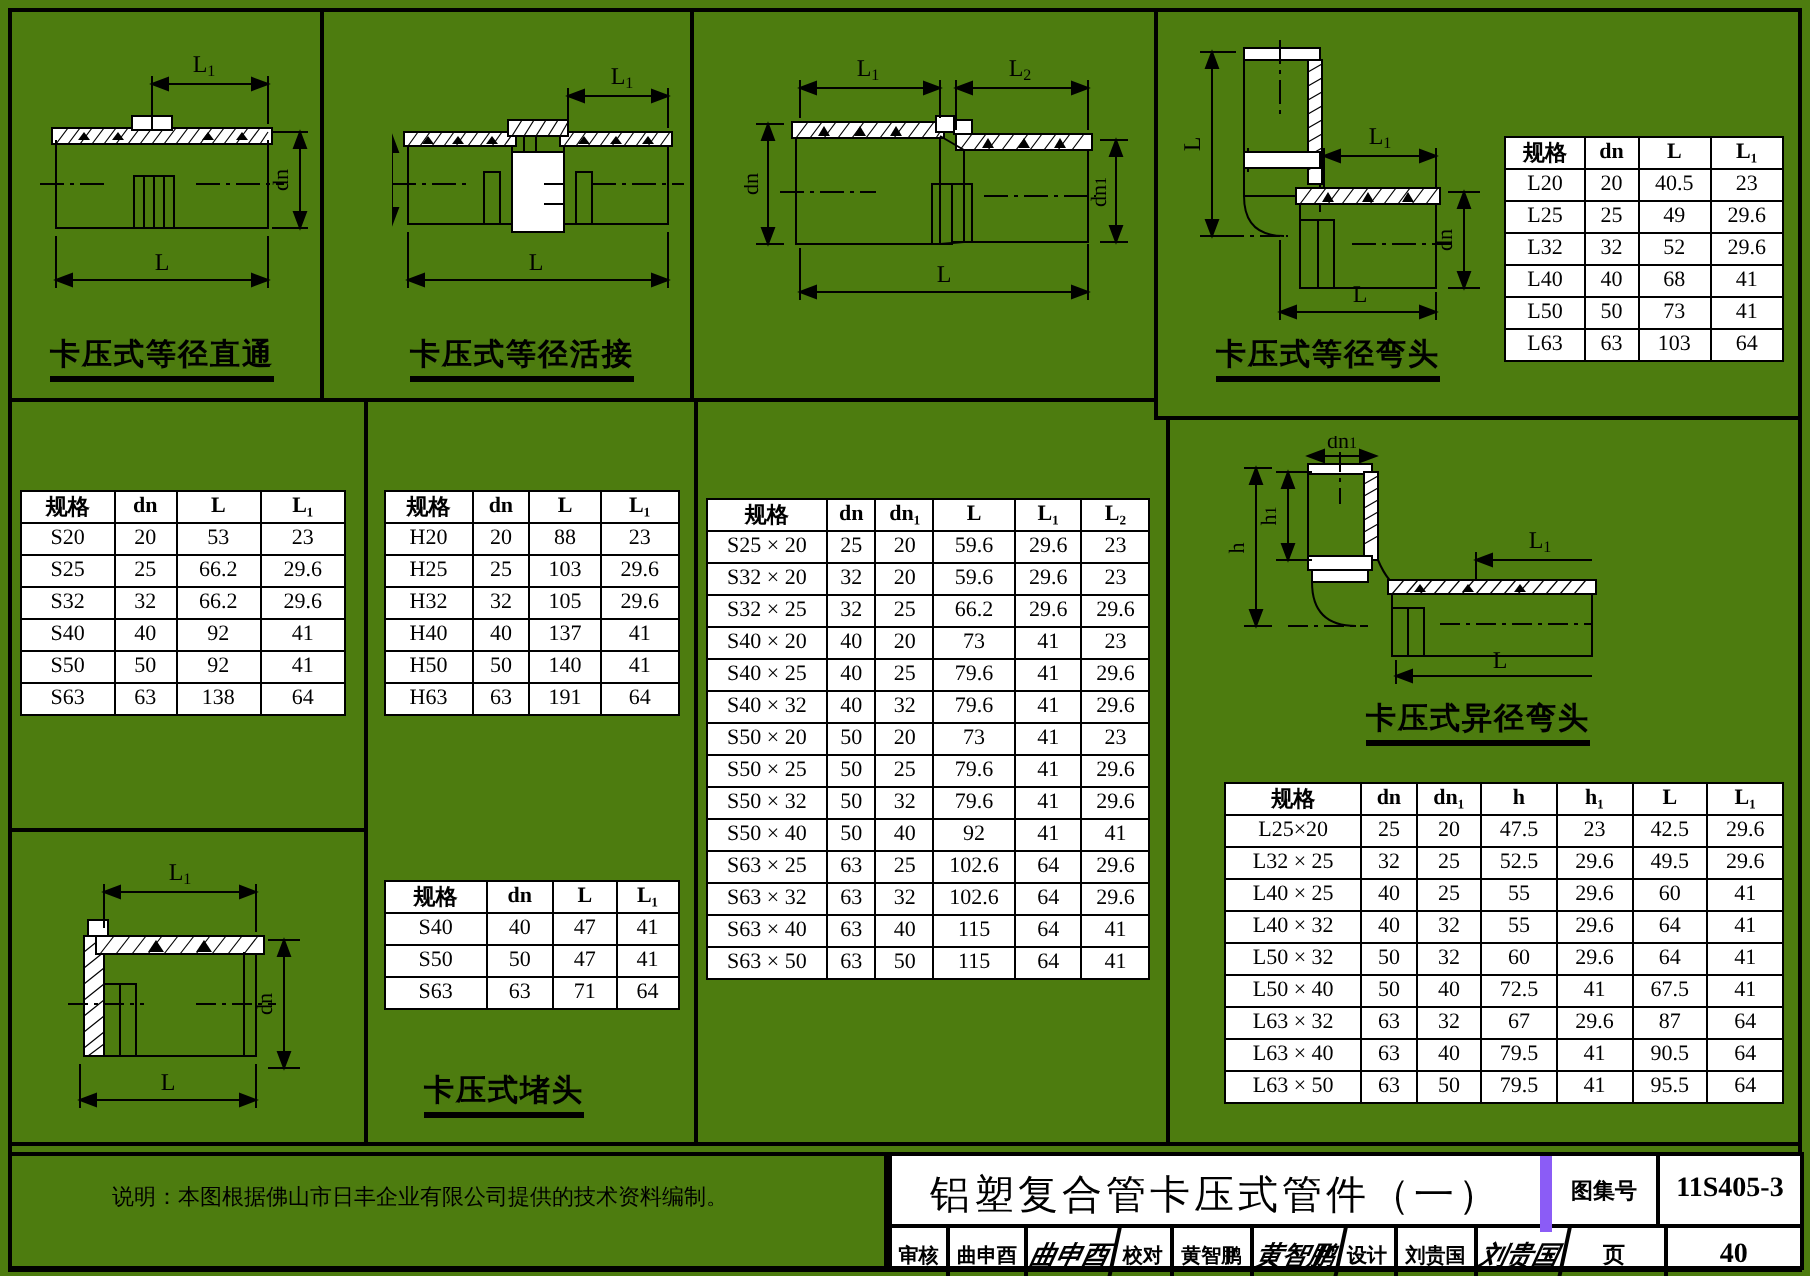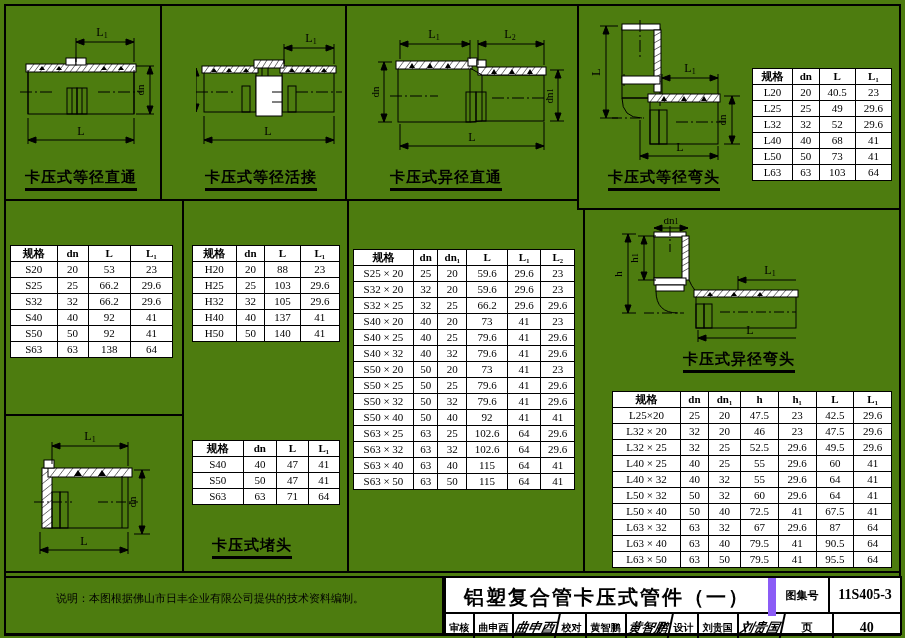--- a/index.html
+++ b/index.html
@@ -42,23 +42,23 @@
 
   
   .dwg{position:absolute;}
   .dwg svg{display:block;}
 
   
 
   
   #titleblock{position:absolute;left:444px;top:576px;width:458px;height:59px;border:2px solid #000;box-sizing:border-box;background:#fff;}
   #tb-main{position:absolute;left:0;top:0;width:100%;height:36px;border-bottom:2px solid #000;box-sizing:border-box;}
-  #tb-title{position:absolute;left:0;top:0;width:330px;height:38px;border-right:8px solid #8b5cf6;box-sizing:border-box;
+  #tb-title{position:absolute;left:0;top:0;width:330px;height:38px;border-right:6px solid #8b5cf6;box-sizing:border-box;
     display:flex;align-items:center;justify-content:center;
-    font-family:"DejaVu Sans","Liberation Sans",sans-serif;font-size:20px;font-weight:bold;letter-spacing:2px;}
+    font-family:"DejaVu Sans","Liberation Sans",sans-serif;font-size:20px;font-weight:normal;letter-spacing:2px;}
   #tb-atlas-label{position:absolute;left:330px;top:0;width:54px;height:34px;border-right:2px solid #000;box-sizing:border-box;
     display:flex;align-items:center;justify-content:center;font-family:"DejaVu Sans","Liberation Sans",sans-serif;font-size:11px;font-weight:bold;}
   #tb-atlas-value{position:absolute;left:384px;top:0;width:70px;height:34px;box-sizing:border-box;
     display:flex;align-items:center;justify-content:center;font-family:"Liberation Serif",serif;font-size:14px;font-weight:bold;}
   #tb-sub{position:absolute;left:0;top:36px;width:100%;height:27px;display:flex;align-items:stretch;}
   .tbc{display:flex;align-items:center;justify-content:center;border-right:2px solid #000;box-sizing:border-box;
     font-family:"DejaVu Sans","Liberation Sans",sans-serif;font-size:10px;font-weight:bold;white-space:nowrap;}
   .tbsig{font-family:"Liberation Serif",serif;font-style:italic;font-size:13px;font-weight:bold;transform:skewX(-12deg);}
   #tb-page-label{display:flex;align-items:center;justify-content:center;border-right:2px solid #000;box-sizing:border-box;width:54px;
     font-family:"DejaVu Sans","Liberation Sans",sans-serif;font-size:11px;font-weight:bold;}
@@ -619,21 +619,20 @@
         <line x1="108" y1="106" x2="124" y2="106"></line>
         <polygon points="116,42 113,50 119,50" fill="#000"></polygon>
         <polygon points="116,106 113,98 119,98" fill="#000"></polygon>
       </g>
       <text x="110" y="74" font-family="Liberation Serif, serif" font-size="11" text-anchor="middle" transform="rotate(-90 110 74)">dn</text>
     </svg>
   </div>
 
   <div class="cap" style="left:25px;top:168px;">卡压式等径直通</div>
   <div class="cap" style="left:205px;top:168px;">卡压式等径活接</div>
-  <div class="cap" style="left:390px;top:168px;">卡压式异径直通</div>
   <div class="cap" style="left:608px;top:168px;">卡压式等径弯头</div>
   <div class="cap" style="left:683px;top:350px;">卡压式异径弯头</div>
   <div class="cap" style="left:212px;top:536px;">卡压式堵头</div>
 
   <table class="dt" id="tbl-equal-straight" style="left:10px;top:245px;width:163px;">
       <thead>
         <tr>
           <th class="cn">规格</th>
           <th>dn</th>
           <th>L</th>
@@ -712,20 +711,26 @@
           <td class="spec">H40</td>
           <td>40</td>
           <td>137</td>
           <td>41</td>
         </tr>
         <tr>
           <td class="spec">H50</td>
           <td>50</td>
           <td>140</td>
           <td>41</td>
+        </tr>
+        <tr>
+          <td class="spec">H63</td>
+          <td>63</td>
+          <td>191</td>
+          <td>64</td>
         </tr>
       </tbody>
     </table>
 
   <table class="dt" id="tbl-reducing-straight" style="left:353px;top:249px;width:222px;">
       <thead>
         <tr>
           <th class="cn">规格</th>
           <th>dn</th>
           <th>dn₁</th>
@@ -912,29 +917,20 @@
         </tr>
       </thead>
       <tbody>
         <tr>
           <td class="spec">L25×20</td>
           <td>25</td>
           <td>20</td>
           <td>47.5</td>
           <td>23</td>
           <td>42.5</td>
-          <td>29.6</td>
-        </tr>
-        <tr>
-          <td class="spec">L32 × 20</td>
-          <td>32</td>
-          <td>20</td>
-          <td>46</td>
-          <td>23</td>
-          <td>47.5</td>
           <td>29.6</td>
         </tr>
         <tr>
           <td class="spec">L32 × 25</td>
           <td>32</td>
           <td>25</td>
           <td>52.5</td>
           <td>29.6</td>
           <td>49.5</td>
           <td>29.6</td>

